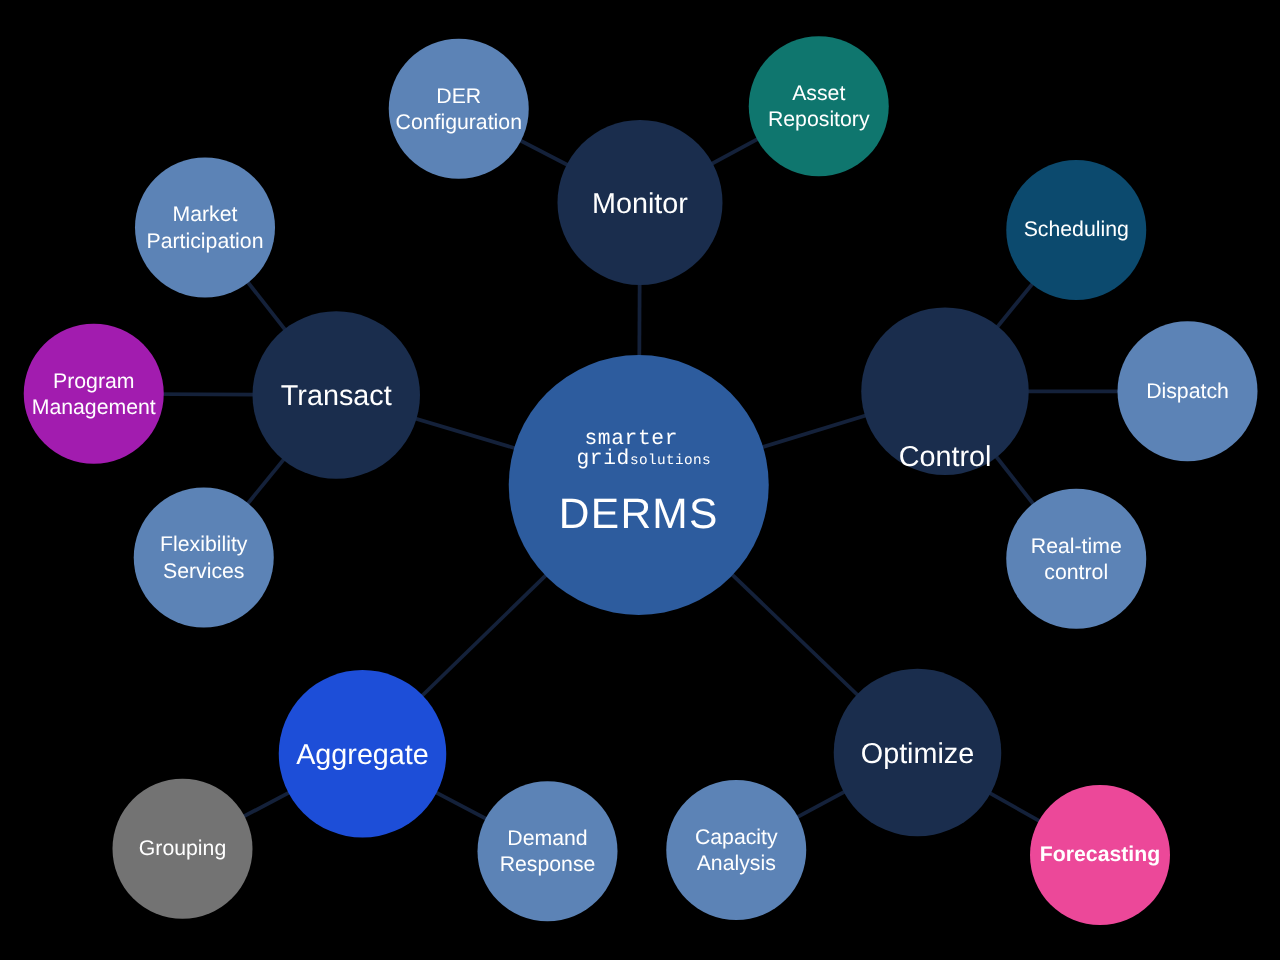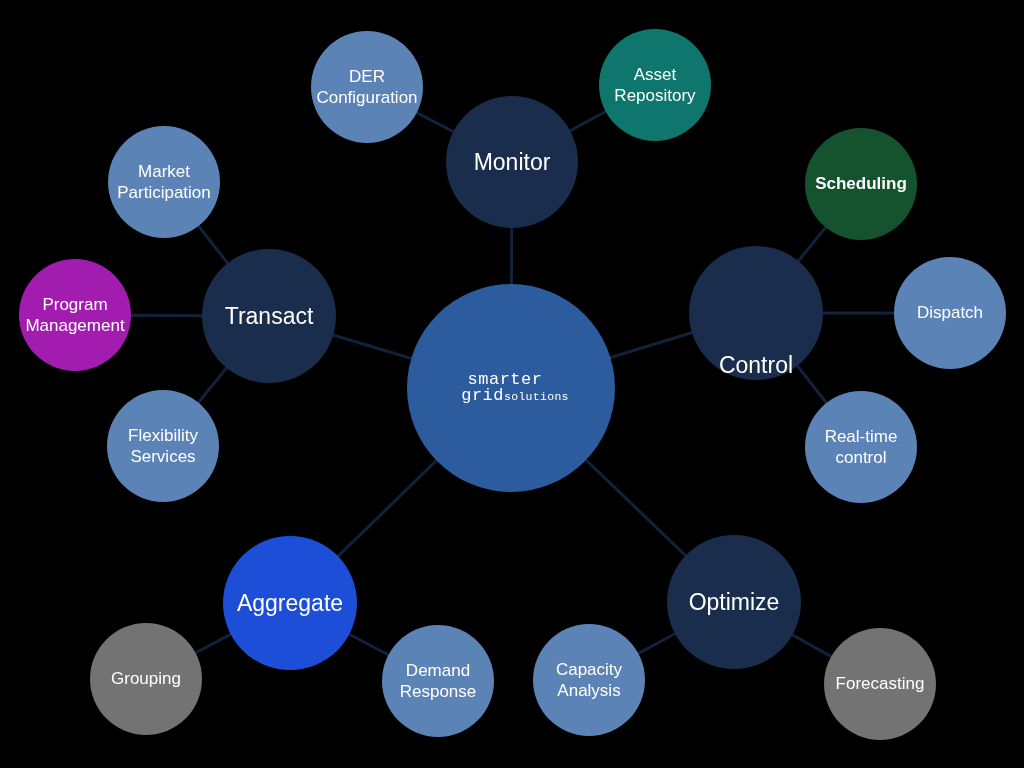--- a/index.html
+++ b/index.html
@@ -95,20 +95,21 @@
       <line x1="290" y1="603" x2="438" y2="681" stroke="#14213a" stroke-width="3"></line>
       <line x1="734" y1="602" x2="589" y2="680" stroke="#14213a" stroke-width="3"></line>
       <line x1="734" y1="602" x2="880" y2="684" stroke="#14213a" stroke-width="3"></line>
     </svg>
   <div id="nodes">
       <div class="node center" style="left: 407px; top: 284px; width: 208px; height: 208px; background: rgb(45, 92, 158);">
         <div class="logo">
           <span class="logo-line1">smarter</span>
           <span class="logo-line2"><span>grid</span><span class="logo-suffix">solutions</span></span>
         </div>
+        <span class="label">DERMS</span>
       </div>
       <div class="node hub" style="left: 446px; top: 96px; width: 132px; height: 132px; background: rgb(26, 45, 77);">
         <span class="label">Monitor</span>
       </div>
       <div class="node hub" style="left: 689px; top: 246px; width: 134px; height: 134px; background: rgb(26, 45, 77); justify-content: flex-end;">
         <span class="label">Control</span>
       </div>
       <div class="node hub" style="left: 202px; top: 249px; width: 134px; height: 134px; background: rgb(26, 45, 77);">
         <span class="label">Transact</span>
       </div>
@@ -117,21 +118,21 @@
       </div>
       <div class="node hub" style="left: 667px; top: 535px; width: 134px; height: 134px; background: rgb(26, 45, 77);">
         <span class="label">Optimize</span>
       </div>
       <div class="node satellite" style="left: 311px; top: 31px; width: 112px; height: 112px; background: rgb(92, 131, 182);">
         <span class="label">DER Configuration</span>
       </div>
       <div class="node satellite" style="left: 599px; top: 29px; width: 112px; height: 112px; background: #0f766e;">
         <span class="label">Asset Repository</span>
       </div>
-      <div class="node satellite" style="left: 805px; top: 128px; width: 112px; height: 112px; background: #14532d; font-weight: bold;">
+      <div class="node satellite" style="left: 805px; top: 128px; width: 112px; height: 112px; background: #0c4a6e;">
         <span class="label">Scheduling</span>
       </div>
       <div class="node satellite" style="left: 894px; top: 257px; width: 112px; height: 112px; background: rgb(92, 131, 182);">
         <span class="label">Dispatch</span>
       </div>
       <div class="node satellite" style="left: 805px; top: 391px; width: 112px; height: 112px; background: rgb(92, 131, 182);">
         <span class="label">Real-time control</span>
       </div>
       <div class="node satellite" style="left: 108px; top: 126px; width: 112px; height: 112px; background: rgb(92, 131, 182);">
         <span class="label">Market Participation</span>
@@ -144,17 +145,17 @@
       </div>
       <div class="node satellite" style="left: 90px; top: 623px; width: 112px; height: 112px; background: #737373; text-align: center;">
         <span class="label">Grouping</span>
       </div>
       <div class="node satellite" style="left: 382px; top: 625px; width: 112px; height: 112px; background: rgb(92, 131, 182);">
         <span class="label">Demand Response</span>
       </div>
       <div class="node satellite" style="left: 533px; top: 624px; width: 112px; height: 112px; background: rgb(92, 131, 182); text-align: center;">
         <span class="label">Capacity Analysis</span>
       </div>
-      <div class="node satellite" style="left: 824px; top: 628px; width: 112px; height: 112px; background: #737373;">
+      <div class="node satellite" style="left: 824px; top: 628px; width: 112px; height: 112px; background: #ec4899; font-weight: bold;">
         <span class="label">Forecasting</span>
       </div>
     </div>
 </div>
 
 </body></html>

